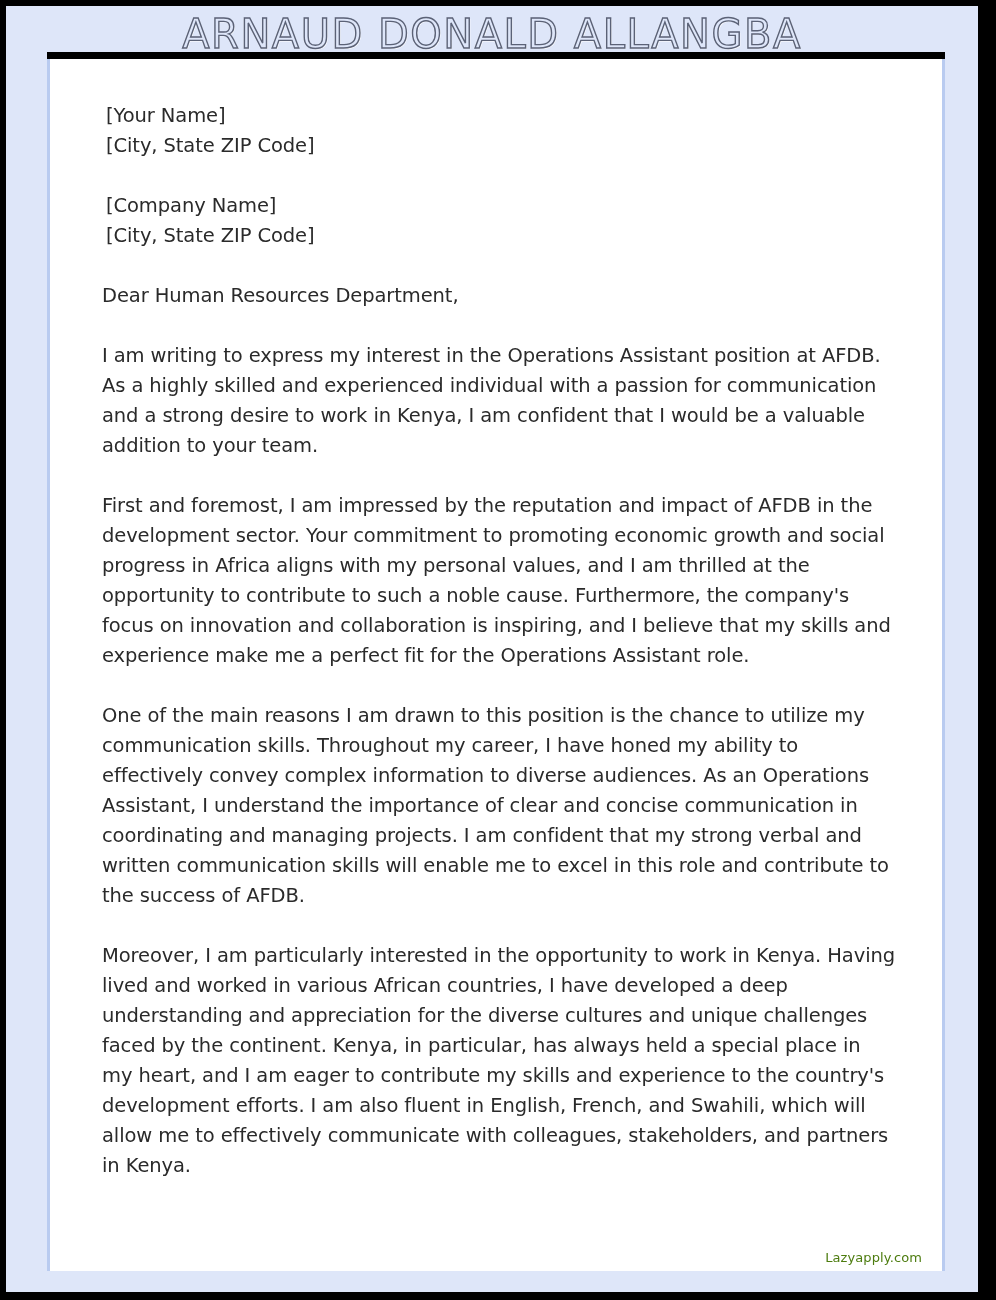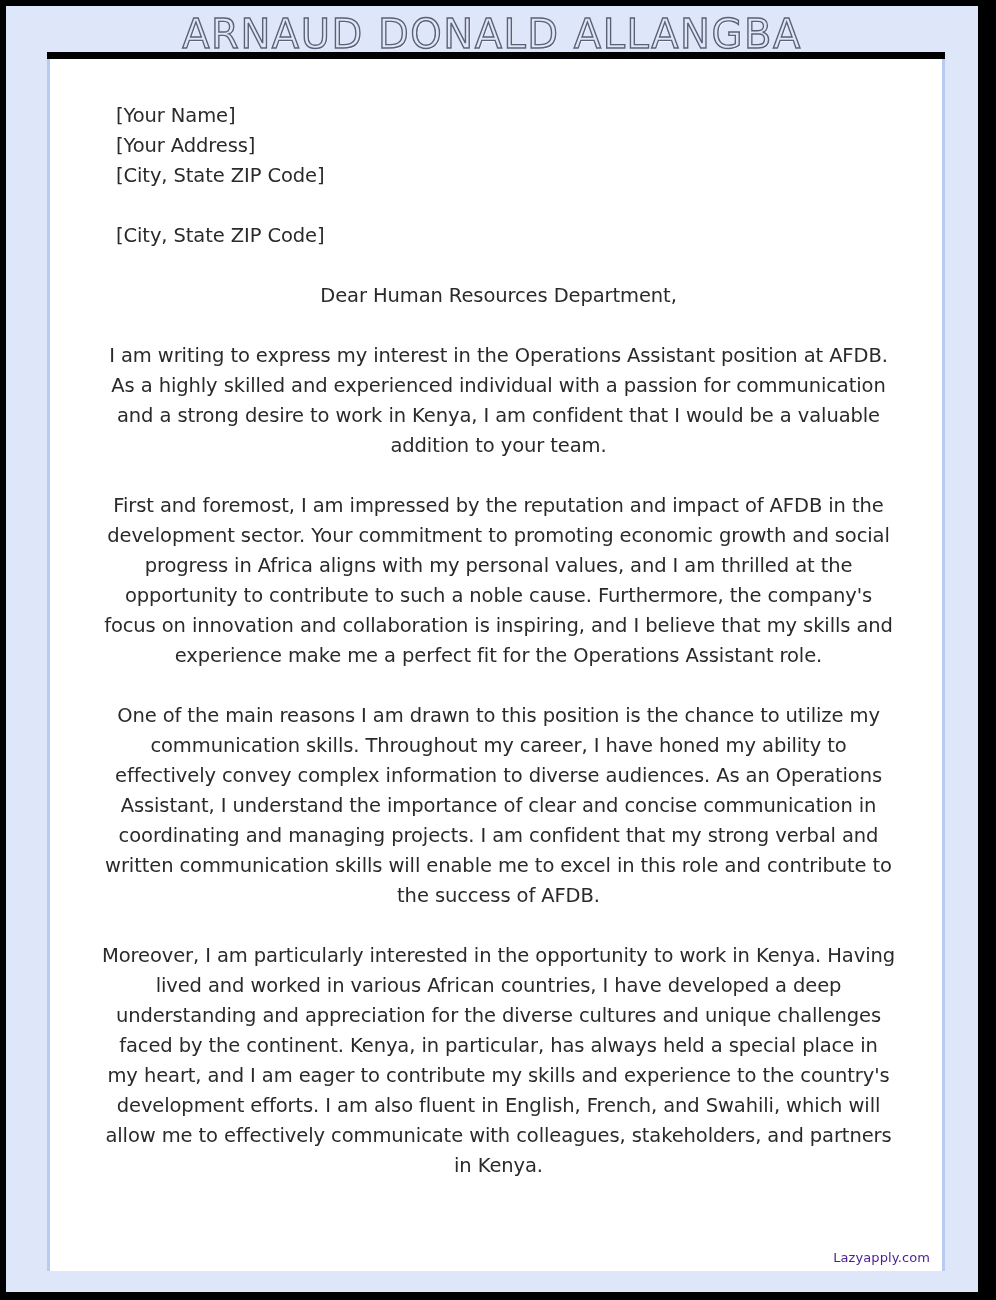--- a/index.html
+++ b/index.html
@@ -90,34 +90,34 @@
     left: 41px;
     top: 53px;
     width: 898px;
     padding: 42px 50px 0 55px;
     font-family: "DejaVu Sans", sans-serif;
     font-size: 19.5px;
     line-height: 30px;
     color: #2a2a2a;
     letter-spacing: -0.1px;
   }
-  #letter .block { margin: 0 0 30px 14px; }
+  #letter .block { margin: 0 0 30px 4px; }
   #letter .block:last-child { margin-bottom: 0; }
   #letter .line { display: block; white-space: nowrap; }
-  #letter p.para { margin: 0 0 30px 0; text-align: center; }
+  #letter p.para { margin: 0 0 30px 0; text-align: left; }
 
   
   #watermark {
     position: absolute;
-    right: 48px;
+    right: 56px;
     top: 1244px;
     font-family: "DejaVu Sans", sans-serif;
     font-size: 13px;
     line-height: 16px;
-    color: #4c1d95;
+    color: #4d7c0f;
     letter-spacing: 0.1px;
     white-space: nowrap;
     z-index: 5;
     user-select: none;
   }
 
   
 </style>
 </head>
 <body>
@@ -130,25 +130,25 @@
     </div>
 
     <div id="header-rule"></div>
 
     <div id="page"></div>
 
     <div id="letter">
 
       <div class="block">
         <span class="line">[Your Name]</span>
-        <span class="line">[Your Address]</span>
         <span class="line">[City, State ZIP Code]</span>
       </div>
 
       <div class="block">
+        <span class="line">[Company Name]</span>
         <span class="line">[City, State ZIP Code]</span>
       </div>
 
       <p class="para">Dear Human Resources Department,</p>
 
       <p class="para">I am writing to express my interest in the Operations Assistant position at AFDB. As a highly skilled and experienced individual with a passion for communication and a strong desire to work in Kenya, I am confident that I would be a valuable addition to your team.</p>
       <p class="para">First and foremost, I am impressed by the reputation and impact of AFDB in the development sector. Your commitment to promoting economic growth and social progress in Africa aligns with my personal values, and I am thrilled at the opportunity to contribute to such a noble cause. Furthermore, the company's focus on innovation and collaboration is inspiring, and I believe that my skills and experience make me a perfect fit for the Operations Assistant role.</p>
       <p class="para">One of the main reasons I am drawn to this position is the chance to utilize my communication skills. Throughout my career, I have honed my ability to effectively convey complex information to diverse audiences. As an Operations Assistant, I understand the importance of clear and concise communication in coordinating and managing projects. I am confident that my strong verbal and written communication skills will enable me to excel in this role and contribute to the success of AFDB.</p>
       <p class="para">Moreover, I am particularly interested in the opportunity to work in Kenya. Having lived and worked in various African countries, I have developed a deep understanding and appreciation for the diverse cultures and unique challenges faced by the continent. Kenya, in particular, has always held a special place in my heart, and I am eager to contribute my skills and experience to the country's development efforts. I am also fluent in English, French, and Swahili, which will allow me to effectively communicate with colleagues, stakeholders, and partners in Kenya.</p>
 

